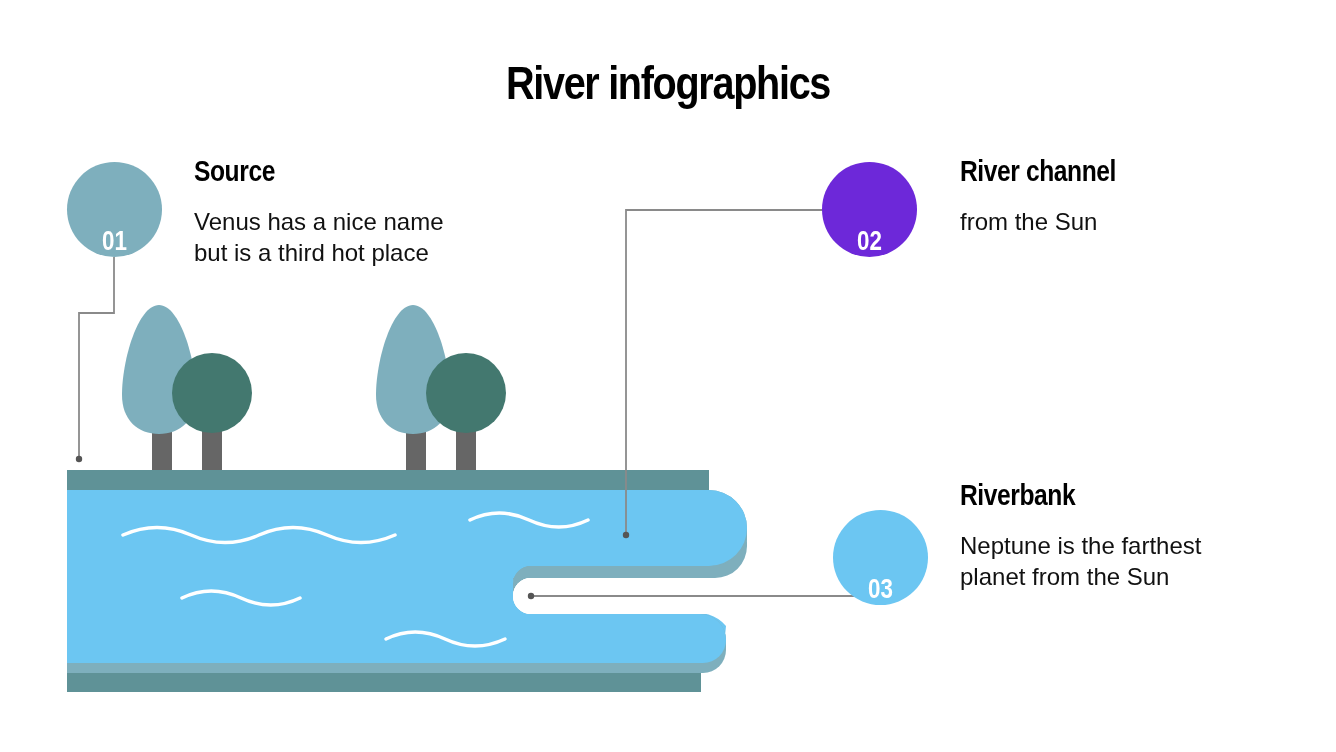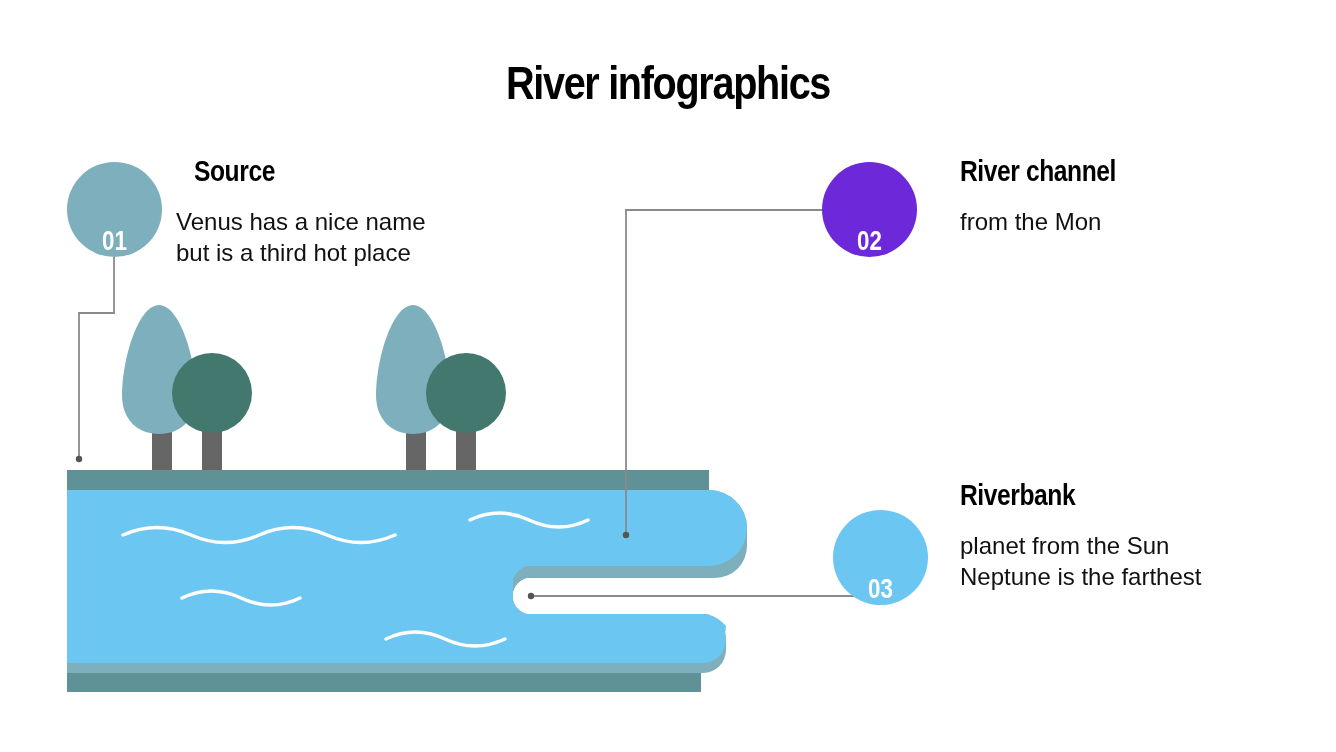--- a/index.html
+++ b/index.html
@@ -78,33 +78,33 @@
     <circle cx="79" cy="459" r="3.2"></circle>
     <circle cx="626" cy="535" r="3.2"></circle>
     <circle cx="531" cy="596" r="3.2"></circle>
   </g>
 </svg>
 
 <div class="circle" style="left:67px; top:162px; background:#7eafbd;">
   <span>01</span>
 </div>
 <div class="item-title" style="left:194px; top:154px;">Source</div>
-<div class="item-desc" style="left:176px; top:206px;">
+<div class="item-desc" style="left:194px; top:206px;">
   <div>Venus has a nice name</div>
   <div>but is a third hot place</div>
 </div>
 
 <div class="circle" style="left:822px; top:162px; background:#6d28d9;">
   <span>02</span>
 </div>
 <div class="item-title" style="left:960px; top:154px;">River channel</div>
 <div class="item-desc" style="left:960px; top:206px;">
-  <div>from the Mon</div>
+  <div>from the Sun</div>
 </div>
 
 <div class="circle" style="left:833px; top:510px; background:#6cc6f2;">
   <span>03</span>
 </div>
 <div class="item-title" style="left:960px; top:478px;">Riverbank</div>
 <div class="item-desc" style="left:960px; top:530px;">
+  <div>Neptune is the farthest</div>
   <div>planet from the Sun</div>
-  <div>Neptune is the farthest</div>
 </div>
 
 </body></html>

